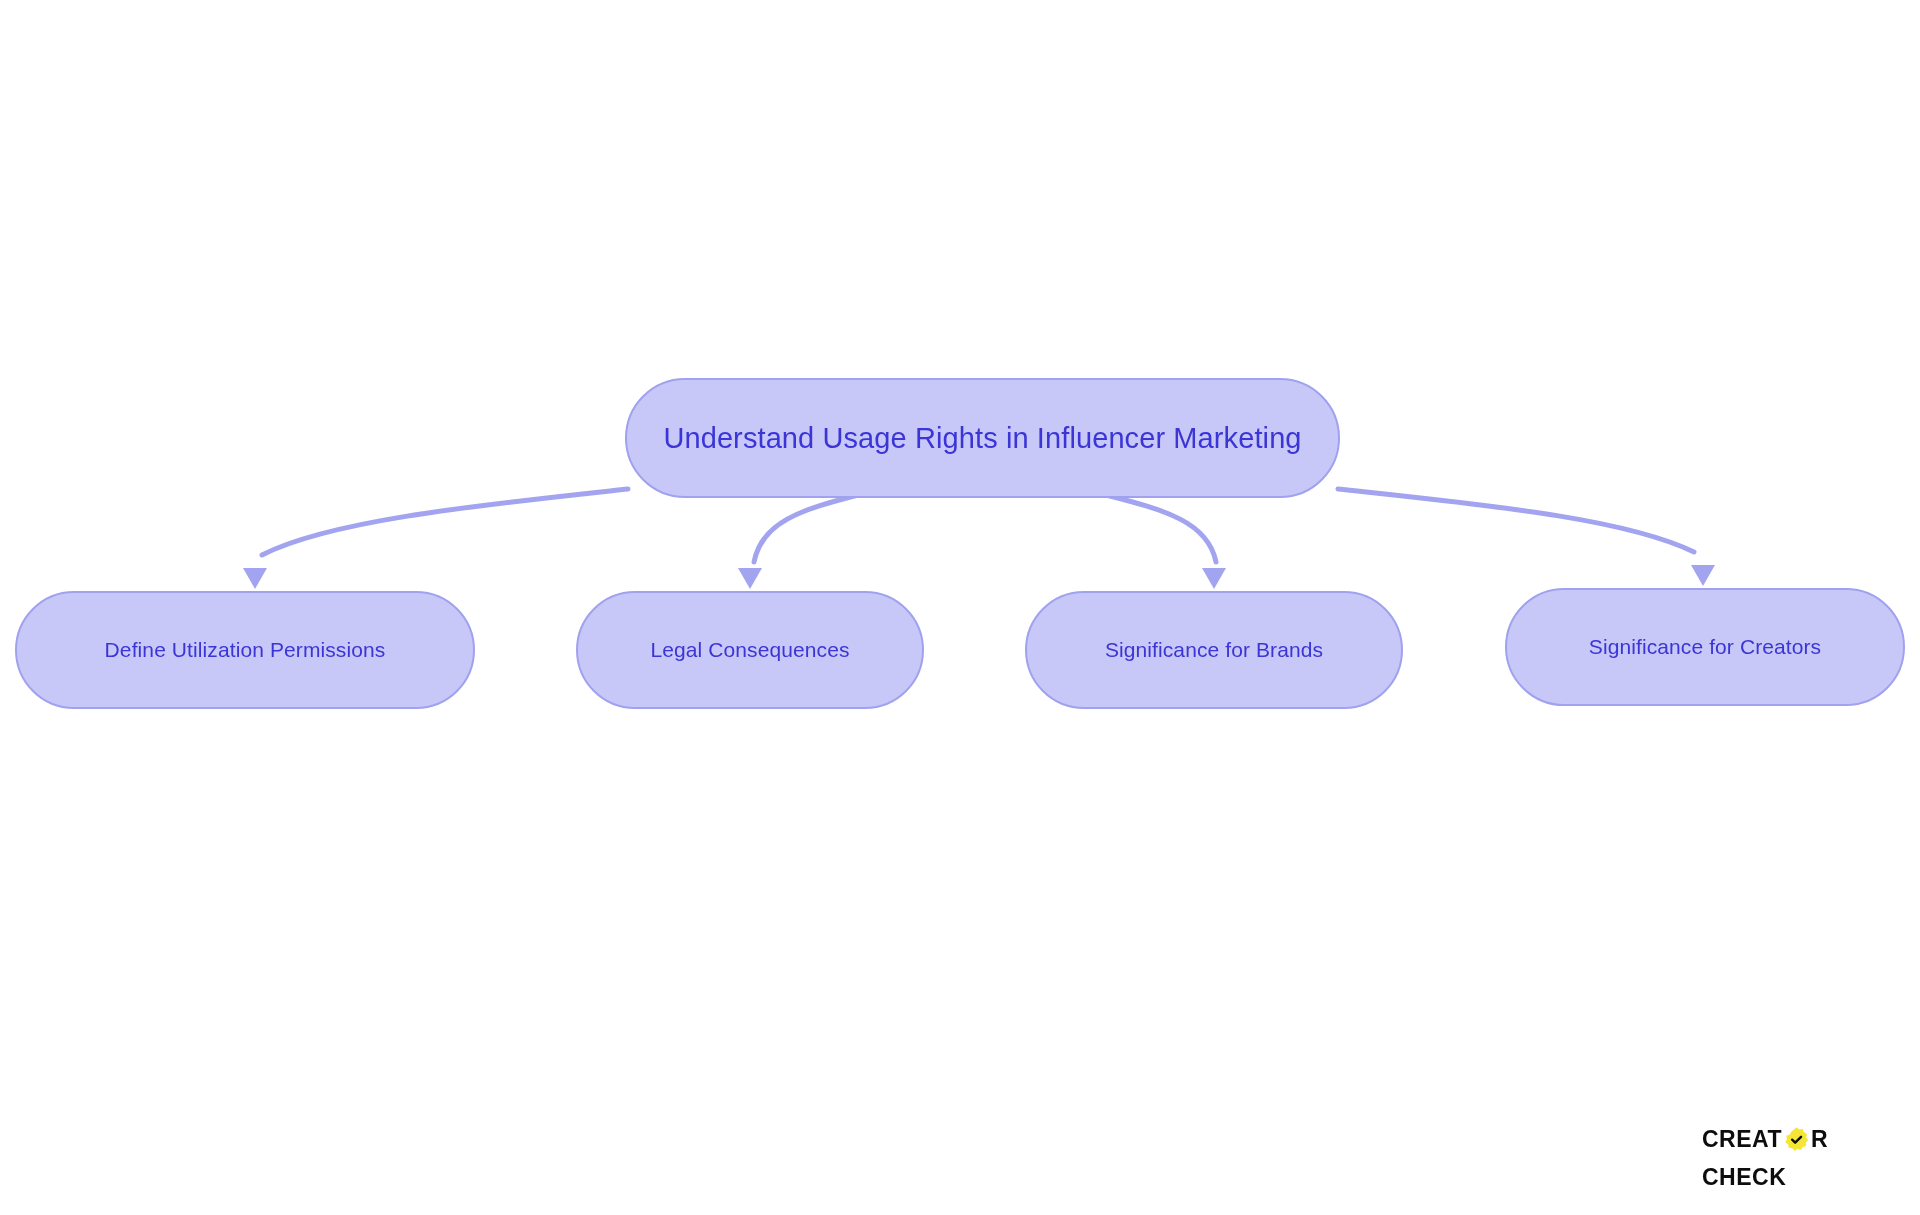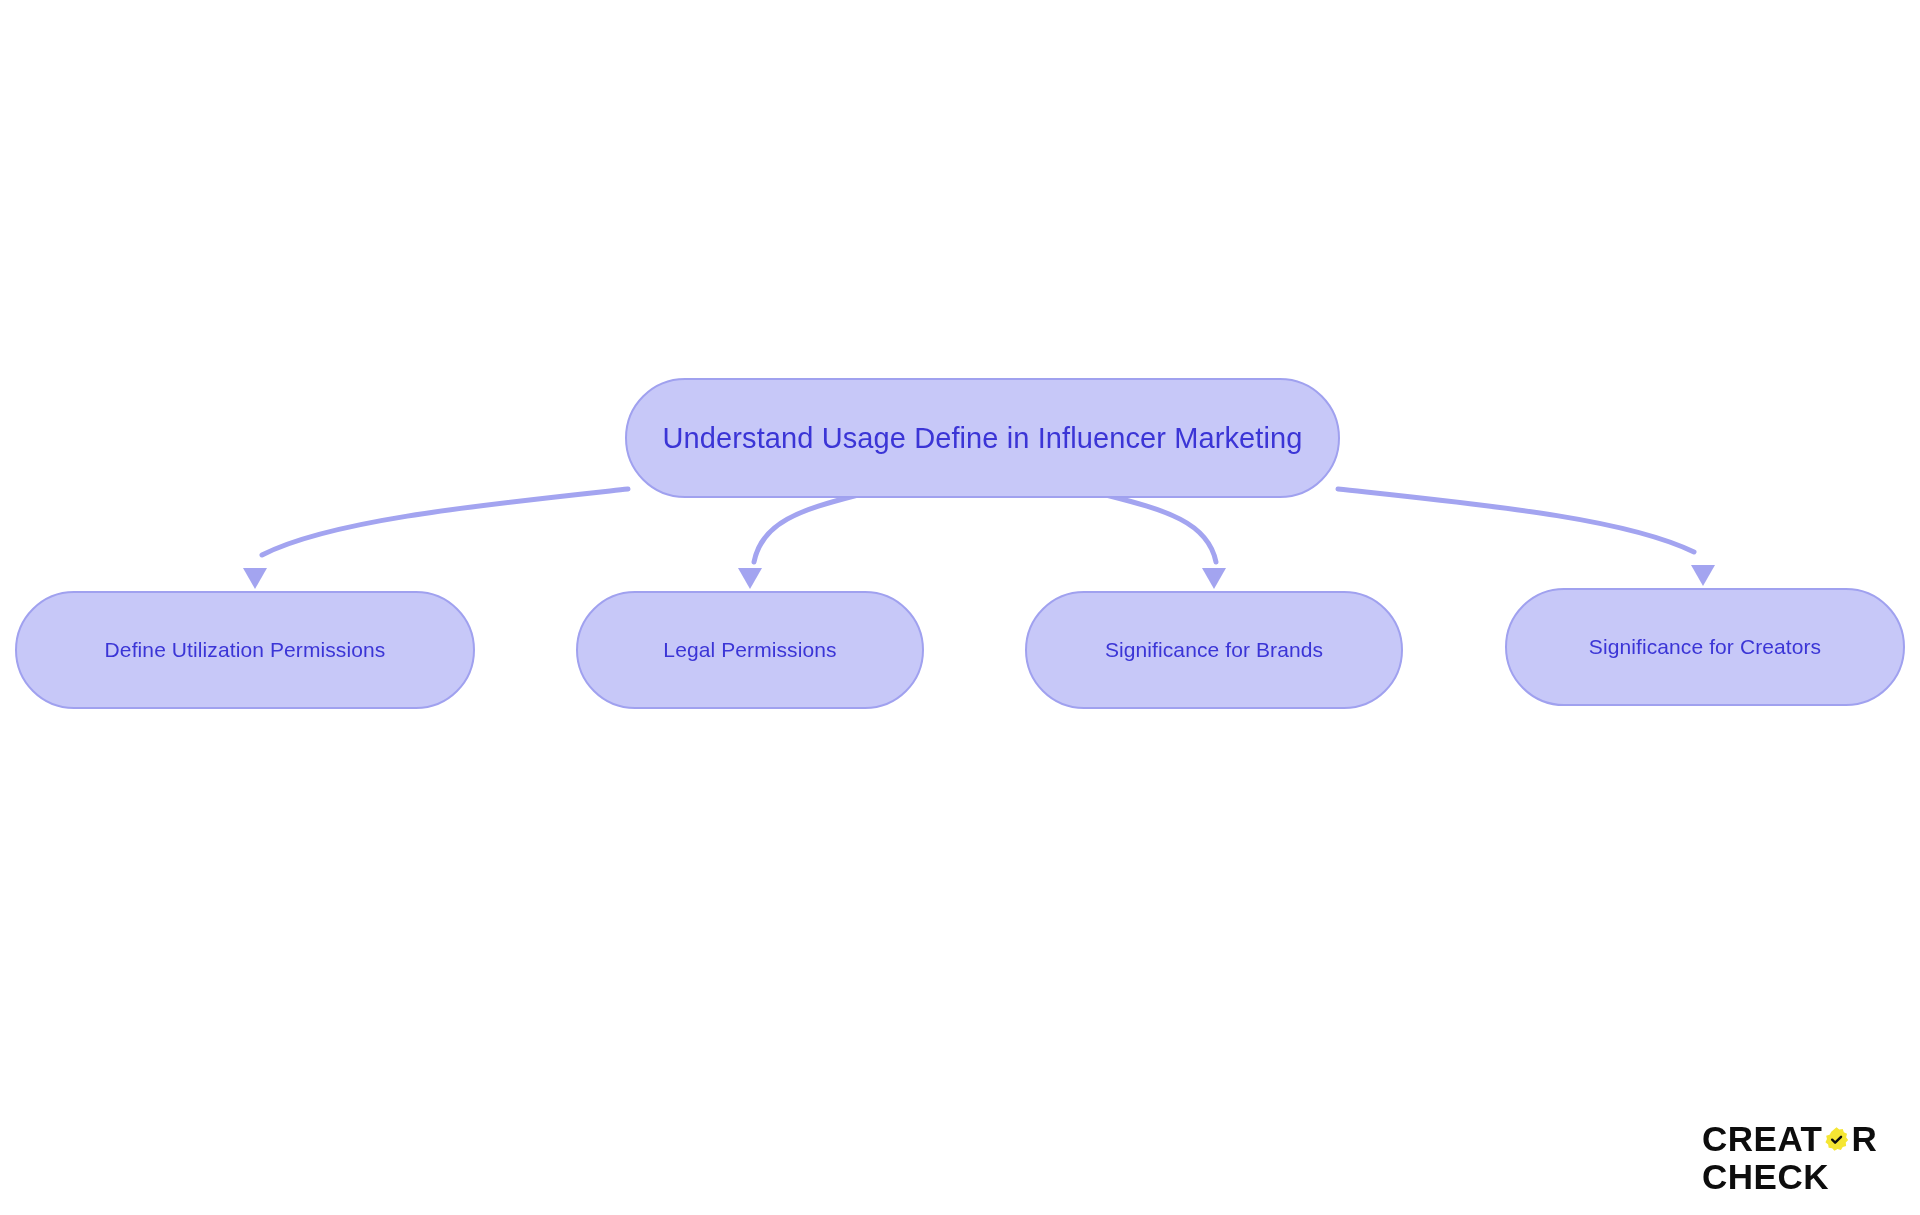--- a/index.html
+++ b/index.html
@@ -96,21 +96,21 @@
     position: absolute;
     left: 1702px;
     top: 1120px;
     width: 190px;
     height: 78px;
     user-select: none;
   }
   .logo-line {
     font-family: "Liberation Sans", sans-serif;
     font-weight: 700;
-    font-size: 35px;
+    font-size: 23px;
     letter-spacing: 0.5px;
     color: #0d0d0d;
     line-height: 38px;
     display: flex;
     align-items: center;
   }
   .logo-badge {
     display: inline-block;
     position: relative;
     width: 27px;
@@ -142,29 +142,29 @@
       <polygon points="1202,568 1226,568 1214,589" fill="#a3a4f0"></polygon>
     </g>
 
     <g>
       <path d="M 1338 489 C 1486 505, 1624 518, 1694 552" fill="none" stroke="#a3a4f0" stroke-width="5" stroke-linecap="round"></path>
       <polygon points="1691,565 1715,565 1703,586" fill="#a3a4f0"></polygon>
     </g>
   </svg>
 
   <div class="node node-root" id="node-root">
-    <span class="node-label">Understand Usage Define in Influencer Marketing</span>
+    <span class="node-label">Understand Usage Rights in Influencer Marketing</span>
   </div>
 
   <div class="node node-child" id="node-child-0">
     <span class="node-label">Define Utilization Permissions</span>
   </div>
 
   <div class="node node-child" id="node-child-1">
-    <span class="node-label">Legal Permissions</span>
+    <span class="node-label">Legal Consequences</span>
   </div>
 
   <div class="node node-child" id="node-child-3">
     <span class="node-label">Significance for Creators</span>
   </div>
 
   <div class="node node-child" id="node-child-2">
     <span class="node-label">Significance for Brands</span>
   </div>
 

